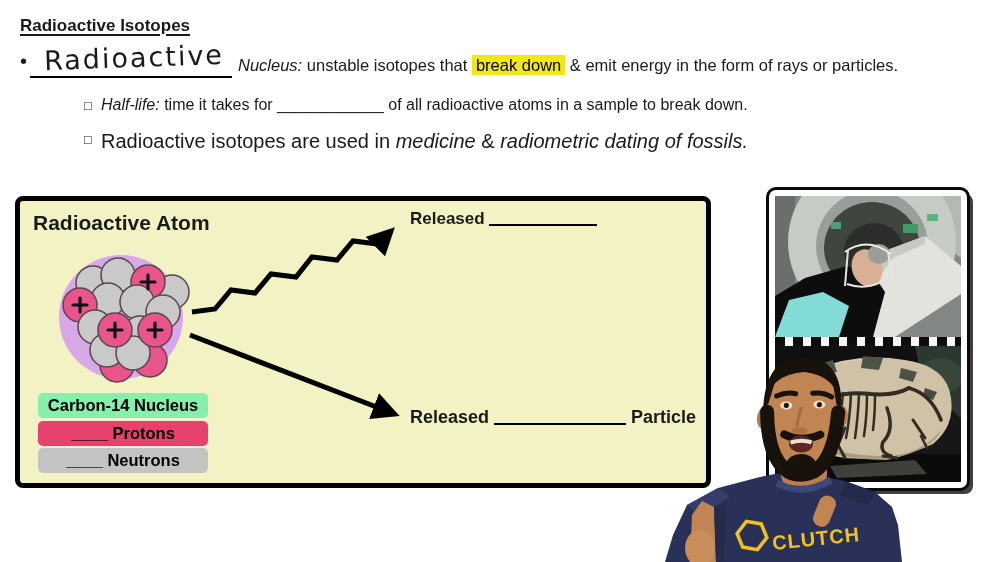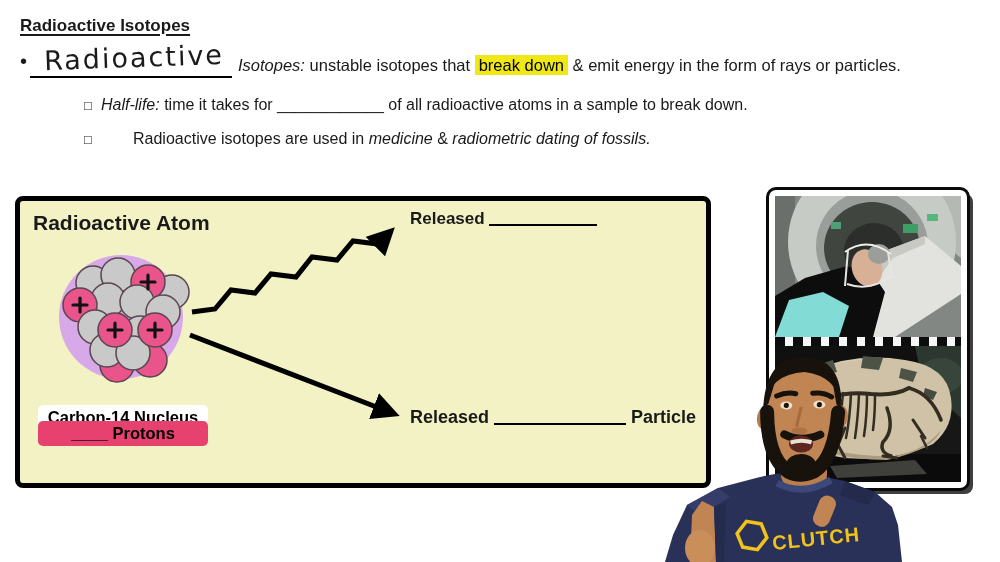--- a/index.html
+++ b/index.html
@@ -13,32 +13,32 @@
   .bullet-dot{left:20px;top:50px;font-size:20px;}
   .handwritten{left:44px;top:42px;font-size:27px;font-family:"DejaVu Sans",sans-serif;
                letter-spacing:2px;transform:rotate(-2deg);font-weight:500;}
   .hand-underline{left:30px;top:76px;width:202px;border-bottom:2px solid #000;height:0;}
   .bullet-text{left:238px;top:56px;font-size:16.5px;white-space:nowrap;}
   .ital{font-style:italic;}
   mark.hl{background:#f0e816;padding:1px 4px;}
   .sub1-marker{left:84px;top:98px;font-size:13px;}
   .sub1-text{left:101px;top:96px;font-size:16px;white-space:nowrap;text-align:right;}
   .sub2-marker{left:84px;top:132px;font-size:13px;}
-  .sub2-text{left:101px;top:130px;font-size:16px;white-space:nowrap;margin-left:32px;}
+  .sub2-text{left:101px;top:130px;font-size:20px;white-space:nowrap;}
   .example-line{left:20px;top:155px;font-size:16px;white-space:nowrap;}
   .example-label{font-weight:bold;}
 
   
   .diagram-box{left:15px;top:196px;width:686px;height:282px;background:#f2f2c4;
                border:5px solid #000;border-radius:8px;z-index:1;}
   .diagram-title{left:13px;top:10px;font-size:21px;font-weight:bold;}
   .diagram-svg{left:0;top:0;}
   .legend-item{left:18px;width:170px;height:25px;border-radius:5px;
                font-size:16.5px;font-weight:bold;text-align:center;line-height:25px;color:#000;}
-  .legend-0{top:204px;background:#ffffff;}
+  .legend-0{top:192px;background:#86efac;}
   .legend-1{top:220px;background:#e6416f;}
   .legend-2{top:247px;background:#c3c3c3;}
   .released-top{left:390px;top:8px;font-size:17px;font-weight:bold;white-space:nowrap;}
   .released-bottom{left:390px;top:206px;font-size:18px;font-weight:bold;white-space:nowrap;}
   .blank{display:inline-block;border-bottom:2px solid #000;height:13px;vertical-align:-2px;}
   .blank-top{width:108px;}
   .blank-bottom{width:132px;}
 
   
   .photo-frame{left:766px;top:187px;width:186px;background:#ffffff;border:3px solid #0a0a0a;
@@ -54,21 +54,21 @@
 <body>
 
 <div class="stage">
 
   <div class="abs page-title">Radioactive Isotopes</div>
 
   <div class="abs bullet-dot">•</div>
   <div class="abs handwritten">Radioactive</div>
   <div class="abs hand-underline"></div>
   <div class="abs bullet-text">
-    <span class="ital">Isotopes:</span>
+    <span class="ital">Nucleus:</span>
     <span>unstable isotopes that</span>
     <mark class="hl">break down</mark>
     <span>&amp; emit energy in the form of rays or particles.</span>
   </div>
 
   <div class="abs sub1-marker">□</div>
   <div class="abs sub1-text">
     <span class="ital">Half-life:</span>
     <span>time it takes for ____________ of all radioactive atoms in a sample to break down.</span>
   </div>
@@ -121,20 +121,21 @@
           <path d="M88,129 H102 M95,122 V136"></path>
           <path d="M128,129 H142 M135,122 V136"></path>
         </g>
       </g>
     </svg>
 
     <div class="abs diagram-title">Radioactive Atom</div>
 
     <div class="abs legend-item legend-0">Carbon-14 Nucleus</div>
     <div class="abs legend-item legend-1">____ Protons</div>
+    <div class="abs legend-item legend-2">____ Neutrons</div>
 
     <div class="abs released-top">
       <span>Released</span>
       <span class="blank blank-top"></span>
     </div>
     <div class="abs released-bottom">
       <span>Released</span>
       <span class="blank blank-bottom"></span>
       <span>Particle</span>
     </div>

